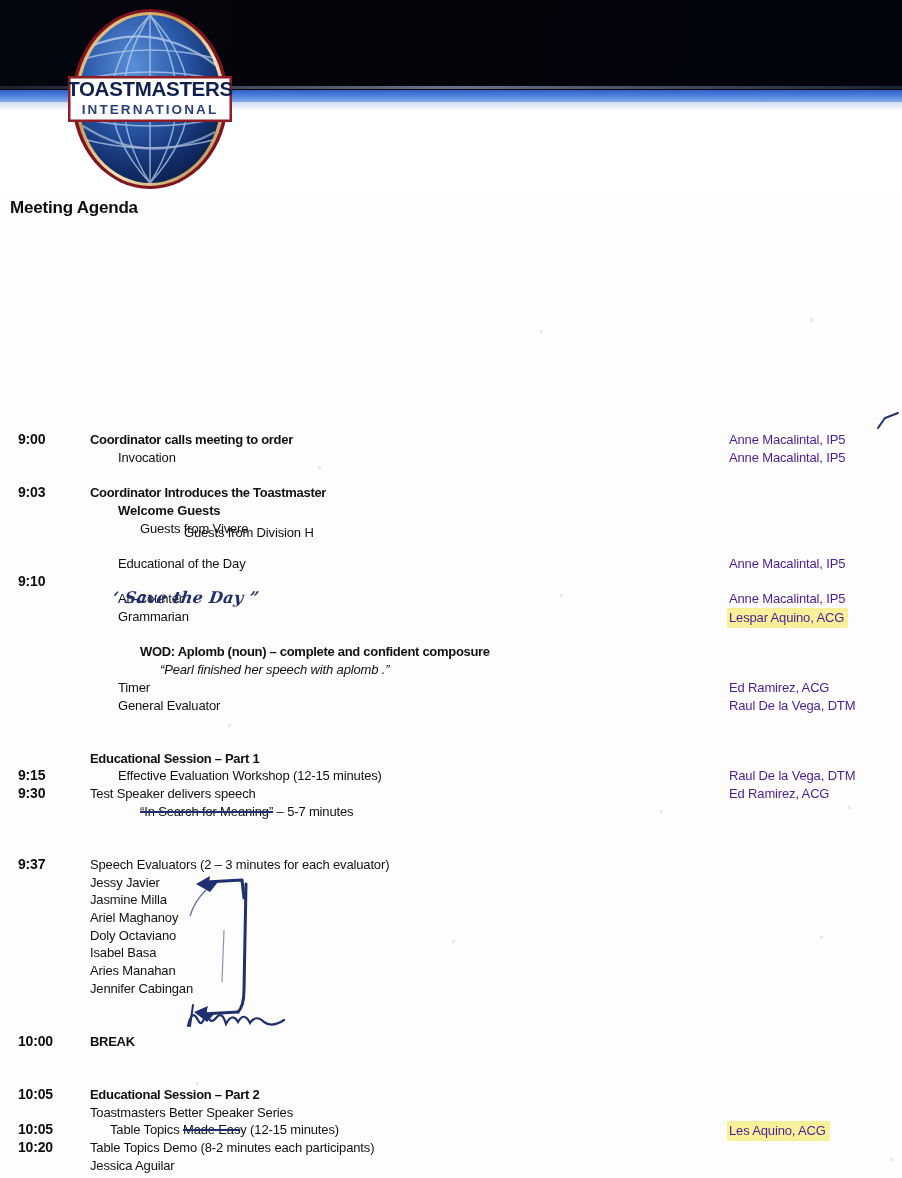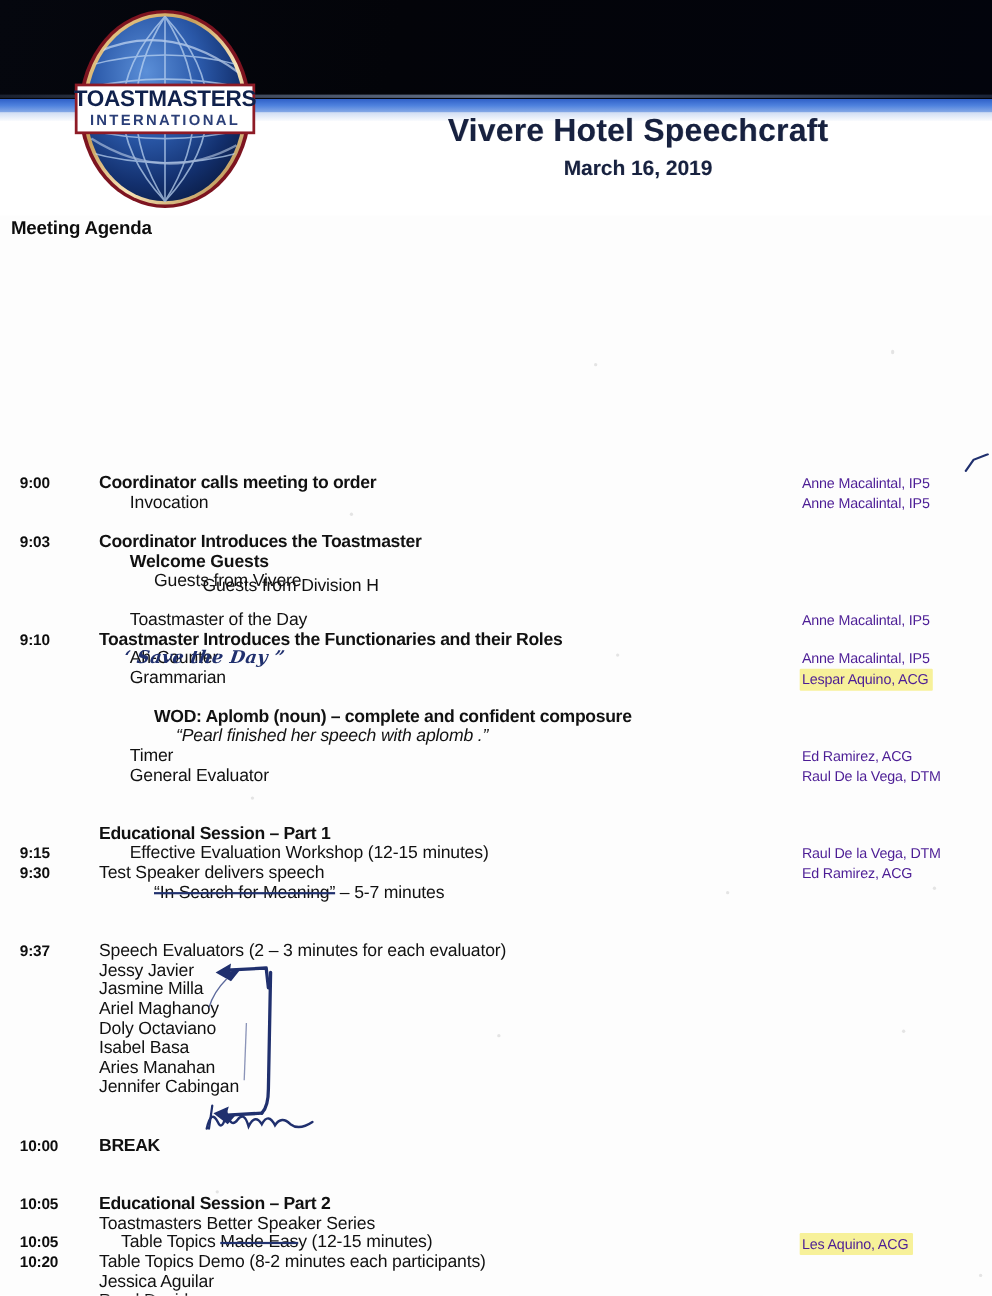--- a/index.html
+++ b/index.html
@@ -64,21 +64,21 @@
   }
   .rows{position:relative;margin-top:0;}
   .row{
     position:relative;height:17.6px;line-height:17.6px;white-space:nowrap;
   }
   .time{
     position:absolute;left:18px;width:64px;text-align:left;
     font-size:14px;font-weight:bold;color:#0d0d0d;letter-spacing:-0.2px;
   }
   .label{
-    position:absolute;font-size:16px;color:#111111;letter-spacing:-0.15px;
+    position:absolute;font-size:13px;color:#111111;letter-spacing:-0.15px;
   }
   .label.b{font-weight:bold;letter-spacing:-0.3px;}
   .label.i{font-style:italic;}
   .who{
     position:absolute;left:729px;font-size:13px;color:#4c1d95;letter-spacing:-0.15px;
   }
   .who.hl{
     background:#f7f19a;padding:1px 4px 1px 2px;margin-left:-2px;border-radius:1px;
   }
   .strike{text-decoration:line-through;text-decoration-thickness:1.6px;text-decoration-color:#20306e;}
@@ -160,24 +160,20 @@
 
         <g>
           <rect x="11" y="68" width="164" height="46" fill="#8e1b26"></rect>
           <rect x="13.5" y="70.5" width="159" height="41" fill="#ffffff"></rect>
           <text x="93" y="88" text-anchor="middle" font-family="Liberation Sans, sans-serif" font-size="20.5" font-weight="bold" fill="#10214c" letter-spacing="-0.3" id="logoTop">TOASTMASTERS</text>
           <text x="93" y="106" text-anchor="middle" font-family="Liberation Sans, sans-serif" font-size="13.5" font-weight="bold" fill="#2b3f78" letter-spacing="2.1" id="logoBottom">INTERNATIONAL</text>
         </g>
       </svg>
     </div>
 
-    <div class="title-block">
-      <div class="doc-title">Vivere Hotel Speechcraft</div>
-      <div class="doc-date">March 16, 2019</div>
-    </div>
   </div>
 
   <div class="content">
     <div class="agenda-heading">Meeting Agenda</div>
     <div class="rows" id="rows">
         <div class="row" style="position: absolute; left: 0px; top: 235px; width: 902px;">
           <span class="time">9:00</span>
           <span class="label l1 b">Coordinator calls meeting to order</span>
           <span class="who">Anne Macalintal, IP5</span>
         </div>
@@ -193,26 +189,25 @@
         <div class="row" style="position: absolute; left: 0px; top: 305.8px; width: 902px; font-weight: bold;">
           <span class="label l2">Welcome Guests</span>
         </div>
         <div class="row" style="position: absolute; left: 0px; top: 323.5px; width: 902px;">
           <span class="label l3">Guests from Vivere</span>
         </div>
         <div class="row" style="position: absolute; left: 0px; top: 328px; width: 902px; margin-left: 44px;">
           <span class="label l3">Guests from Division H</span>
         </div>
         <div class="row" style="position: absolute; left: 0px; top: 358.9px; width: 902px;">
-          <span class="label l2">Toastmaster of the Day</span>
+          <span class="label l2">Educational of the Day</span>
           <span class="who">Anne Macalintal, IP5</span>
         </div>
         <div class="row" style="position: absolute; left: 0px; top: 376.6px; width: 902px;">
           <span class="time">9:10</span>
-          <span class="label l1 b">Toastmaster Introduces the Functionaries and their Roles</span>
         </div>
         <div class="row" style="position: absolute; left: 0px; top: 394.3px; width: 902px;">
           <span class="label l2">Ah-Counter</span>
           <span class="who">Anne Macalintal, IP5</span>
         </div>
         <div class="row" style="position: absolute; left: 0px; top: 412px; width: 902px;">
           <span class="label l2">Grammarian</span>
           <span class="who hl">Lespar Aquino, ACG</span>
         </div>
         <div class="row" style="position: absolute; left: 0px; top: 429.7px; width: 902px;"></div>

